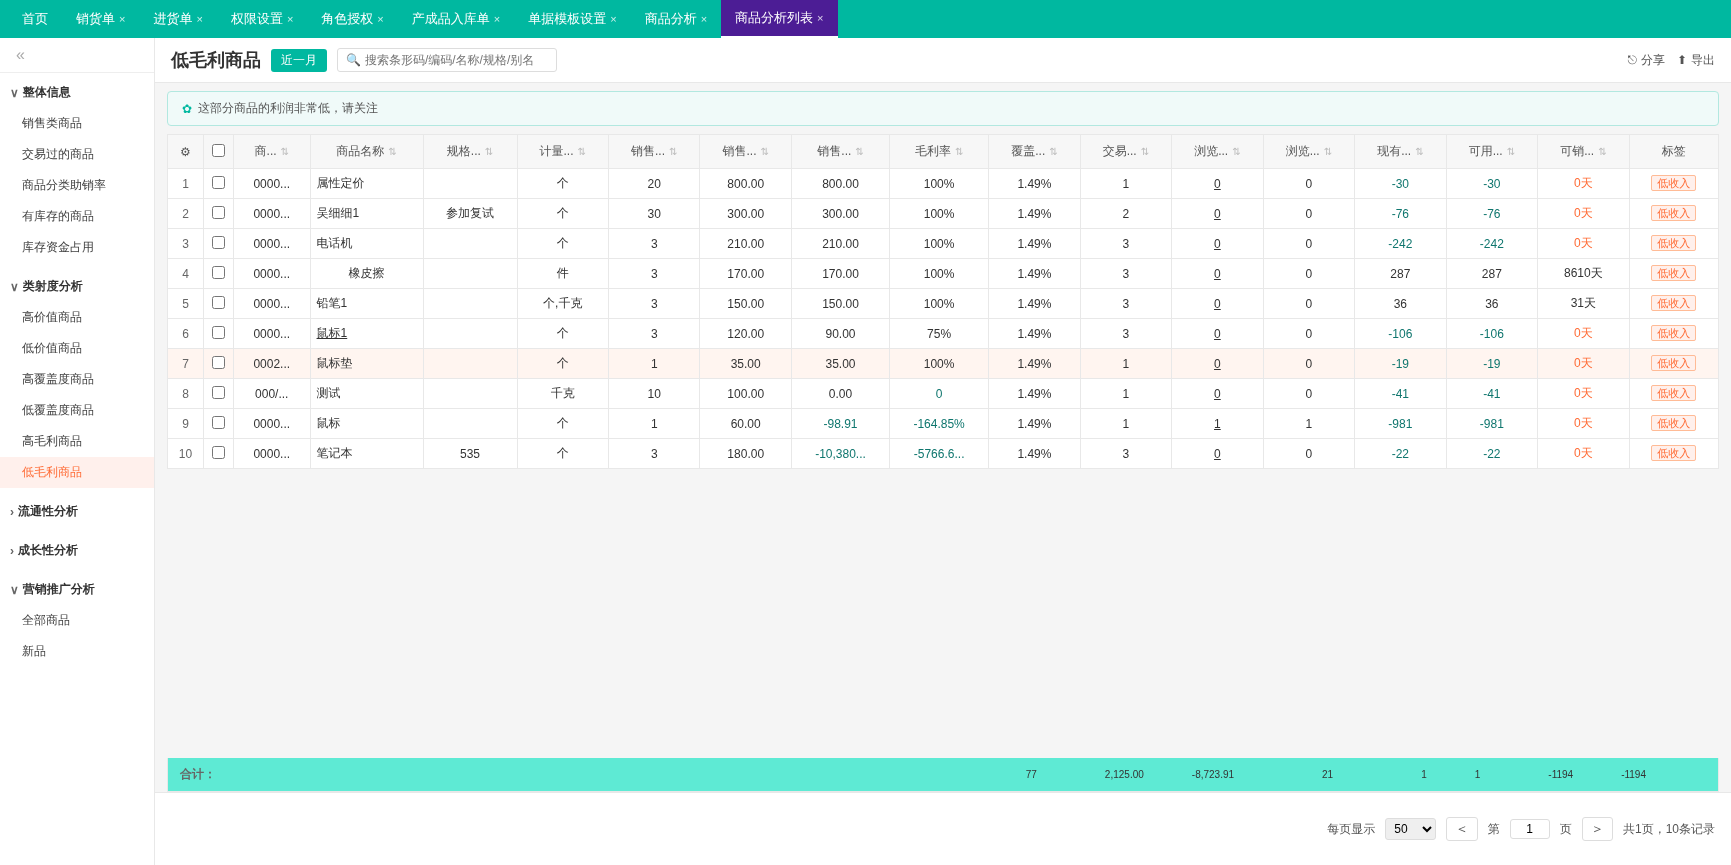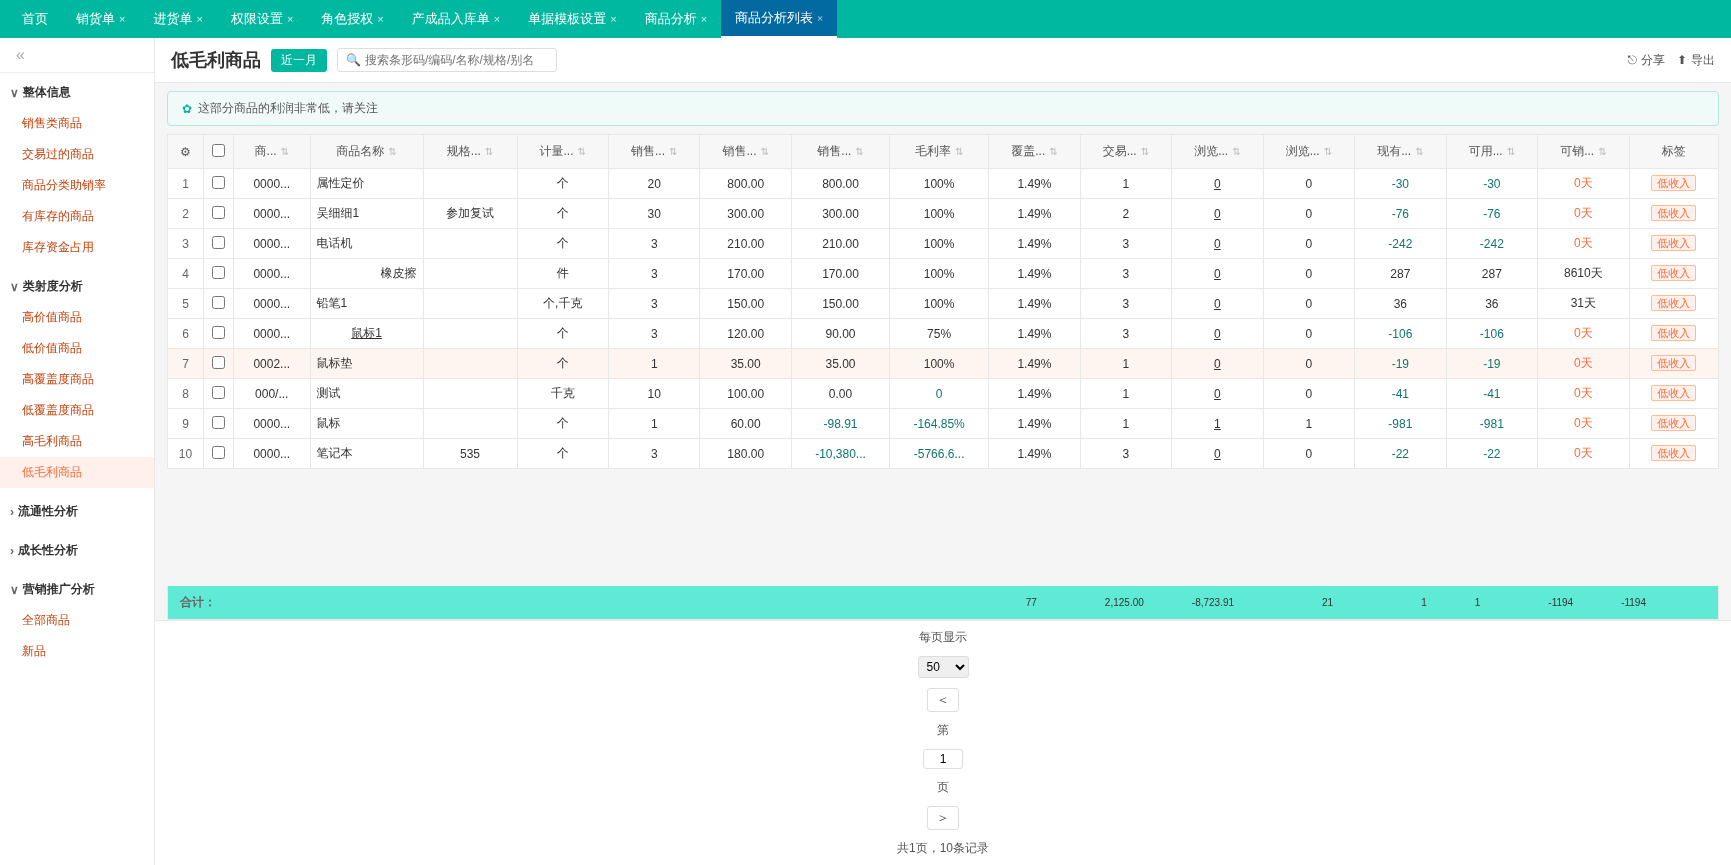--- a/index.html
+++ b/index.html
@@ -12,21 +12,21 @@
     .close-x { font-size: 11px; opacity: 0.8; cursor: pointer; }
 
     
     .main-layout { display: flex; height: calc(865px - 38px); }
 
     
     .sidebar { width: 155px; background: #fff; border-right: 1px solid #e8e8e8; overflow-y: auto; flex-shrink: 0; }
     .sidebar-section { padding: 4px 0; }
     .sidebar-section-header { display: flex; align-items: center; padding: 7px 10px; font-size: 12px; color: #333; cursor: pointer; font-weight: bold; }
     .sidebar-section-header .arrow { margin-right: 4px; color: #666; }
-    .sidebar-item { padding: 7px 10px 7px 22px; font-size: 12px; color: #c2410c; cursor: pointer; }
+    .sidebar-item { padding: 7px 10px 7px 22px; font-size: 12px; color: #404040; cursor: pointer; }
     .sidebar-item.active { background: #fff0ec; color: #ff6b35; }
 
     
     .content { flex: 1; display: flex; flex-direction: column; overflow: hidden; background: #f5f5f5; }
 
     
     .page-header { display: flex; align-items: center; padding: 10px 16px; background: #fff; border-bottom: 1px solid #e8e8e8; gap: 10px; }
     .page-title { font-size: 18px; font-weight: bold; color: #333; }
     .date-filter-btn { background: #00b8a0; color: #fff; border: none; border-radius: 3px; padding: 3px 10px; cursor: pointer; font-size: 12px; }
     .search-box { border: 1px solid #ddd; border-radius: 3px; padding: 4px 8px; width: 220px; font-size: 12px; color: #999; display: flex; align-items: center; gap: 4px; }
@@ -51,21 +51,21 @@
     .underline { text-decoration: underline; cursor: pointer; color: #333; }
     th .sort-icon { font-size: 10px; color: #bbb; margin-left: 2px; }
     .checkbox-cell { width: 30px; }
     .num-col { color: #666; }
 
     
     .table-footer { background: #5eead4; border: 1px solid #e8e8e8; border-top: none; padding: 8px 12px; display: flex; align-items: center; margin: 0 12px; }
     .footer-label { color: #666; font-weight: bold; margin-right: 20px; }
 
     
-    .pagination-bar { display: flex; align-items: center; justify-content: flex-end; padding: 8px 16px; background: #fff; border-top: 1px solid #e8e8e8; gap: 10px; font-size: 12px; color: #555; flex-direction: column; }
+    .pagination-bar { display: flex; align-items: center; justify-content: flex-end; padding: 24px 16px; background: #fff; border-top: 1px solid #e8e8e8; gap: 10px; font-size: 12px; color: #555; }
     .pagination-bar select { border: 1px solid #ddd; border-radius: 3px; padding: 2px 4px; font-size: 12px; }
     .page-btn { border: 1px solid #ddd; background: #fff; border-radius: 3px; padding: 2px 8px; cursor: pointer; color: #555; }
     .page-input { border: 1px solid #ddd; border-radius: 3px; width: 40px; text-align: center; padding: 2px 4px; font-size: 12px; }
     .collapse-sidebar { cursor: pointer; color: #aaa; padding: 0 6px; font-size: 16px; }
 
     .th-with-icon { display: flex; align-items: center; justify-content: center; gap: 2px; }
   </style>
 </head>
 <body>
 
@@ -92,21 +92,21 @@
     <span class="close-x">×</span>
   </div>
   <div class="nav-item">
     <span>单据模板设置</span>
     <span class="close-x">×</span>
   </div>
   <div class="nav-item">
     <span>商品分析</span>
     <span class="close-x">×</span>
   </div>
-  <div class="nav-item current" style="background:#0369a1;font-family:Liberation Serif, serif;">
+  <div class="nav-item current" style="background:#4c1d95;">
     <span>商品分析列表</span>
     <span class="close-x">×</span>
   </div>
 </div>
 
 <div class="main-layout">
 
   <div class="sidebar">
     <div style="display:flex; align-items:center; justify-content:space-between; padding:8px 10px; border-bottom:1px solid #eee;">
       <span class="collapse-sidebar">«</span>
@@ -299,21 +299,21 @@
       <td>0</td>
       <td class="text-red">-242</td>
       <td class="text-red">-242</td>
       <td class="text-orange">0天</td>
       <td><span class="tag-low">低收入</span></td>
     </tr>
             <tr>
       <td class="num-col">4</td>
       <td><input type="checkbox" style=""></td>
       <td>0000...</td>
-      <td style="text-align:right;">橡皮擦</td>
+      <td style="text-align:center;">橡皮擦</td>
       <td></td>
       <td>件</td>
       <td>3</td>
       <td>170.00</td>
       <td class="">170.00</td>
       <td class="">100%</td>
       <td>1.49%</td>
       <td>3</td>
       <td><span class="underline">0</span></td>
       <td>0</td>
@@ -339,21 +339,21 @@
       <td>0</td>
       <td class="">36</td>
       <td class="">36</td>
       <td class="">31天</td>
       <td><span class="tag-low">低收入</span></td>
     </tr>
             <tr>
       <td class="num-col">6</td>
       <td><input type="checkbox" style=""></td>
       <td>0000...</td>
-      <td style="text-align:center;text-decoration:underline;">鼠标1</td>
+      <td style="text-align:left;text-decoration:underline;">鼠标1</td>
       <td></td>
       <td>个</td>
       <td>3</td>
       <td>120.00</td>
       <td class="">90.00</td>
       <td class="">75%</td>
       <td>1.49%</td>
       <td>3</td>
       <td><span class="underline">0</span></td>
       <td>0</td>

